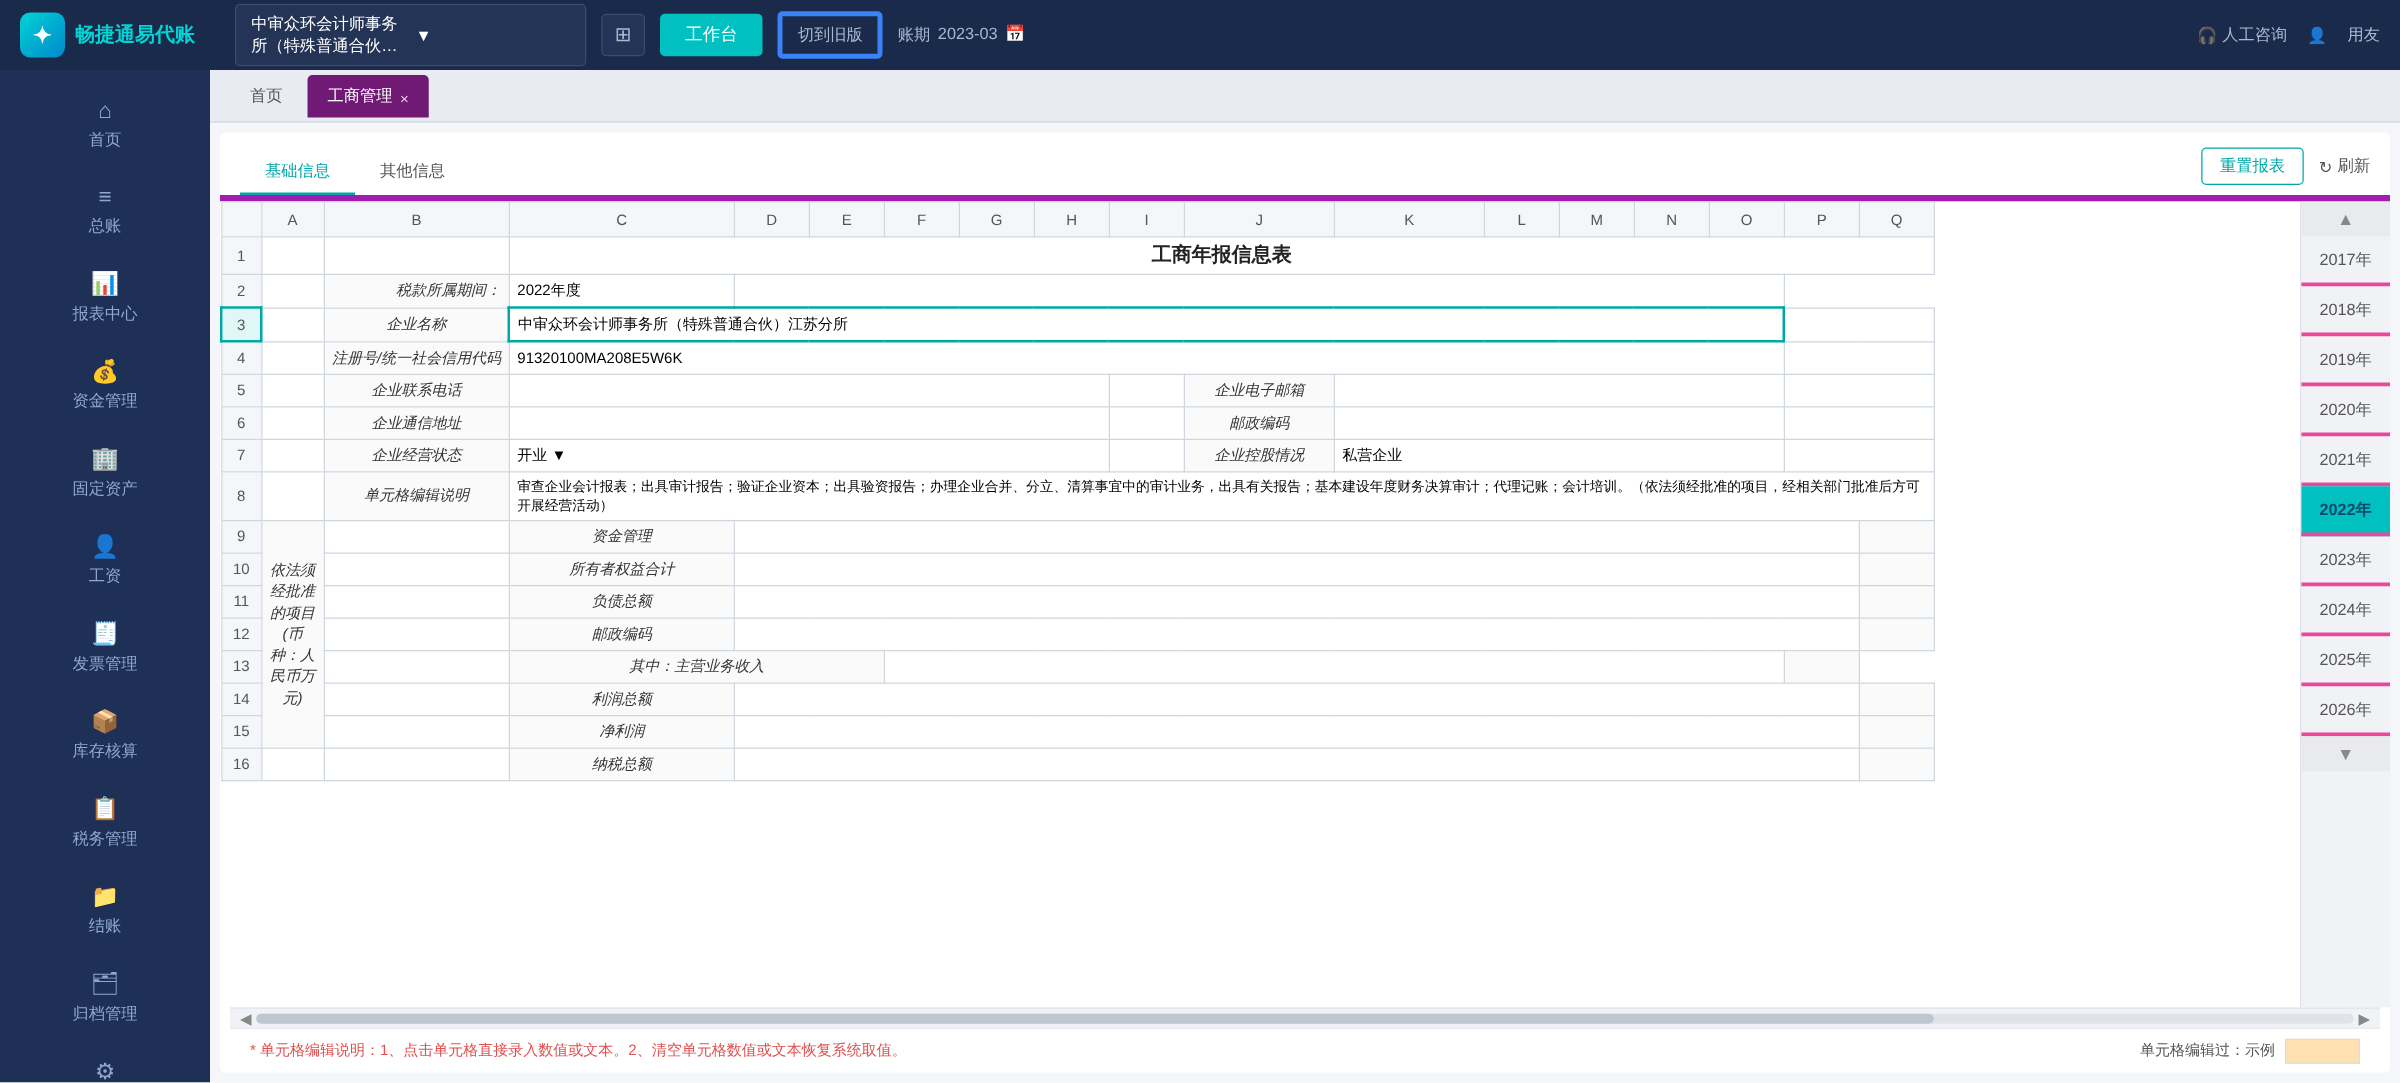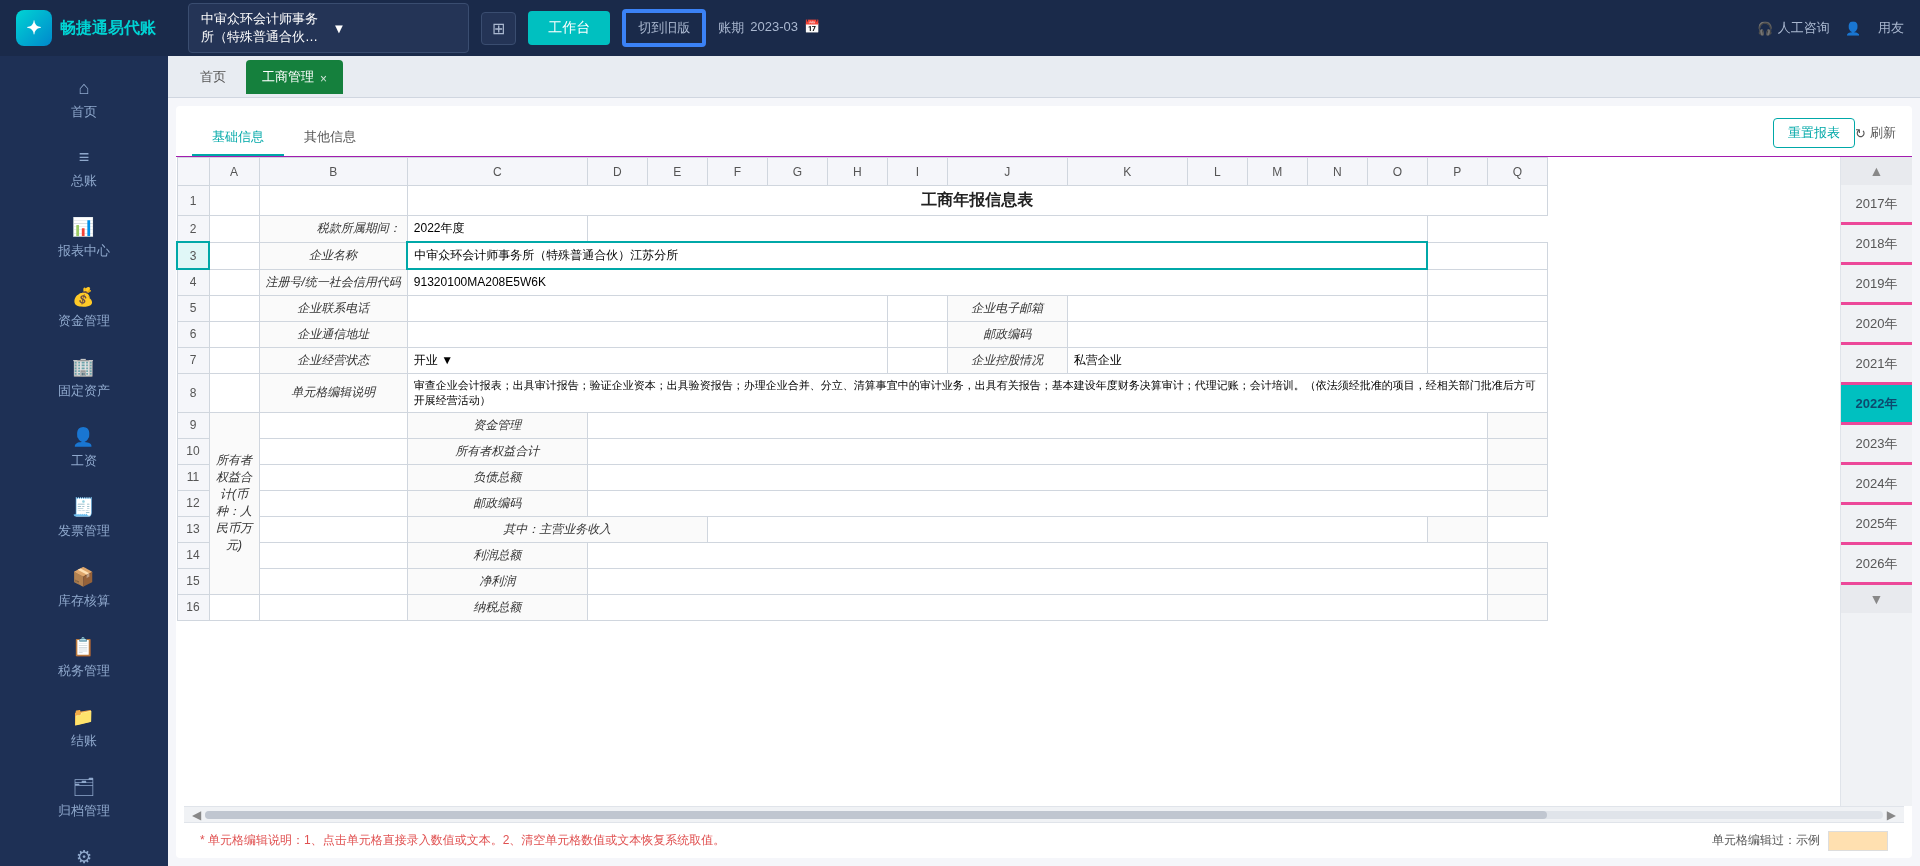--- a/index.html
+++ b/index.html
@@ -144,21 +144,21 @@
       padding: 8px 16px;
       border-radius: 4px 4px 0 0;
       cursor: pointer;
       font-size: 13px;
       display: flex;
       align-items: center;
       gap: 6px;
     }
     .tab-item.home { color: #555; background: transparent; }
     .tab-item.active {
-      background: #15803d;
+      background: #701a75;
       color: white;
       align-items: flex-end;
     }
     .tab-close { cursor: pointer; font-size: 12px; opacity: 0.8; }
 
     
     .inner-content {
       flex: 1;
       display: flex;
       flex-direction: column;
@@ -166,41 +166,41 @@
       margin: 8px;
       border-radius: 4px;
       overflow: hidden;
     }
 
     
     .sub-tabs {
       display: flex;
       align-items: center;
       padding: 12px 16px 0;
-      border-bottom: 1px solid #a21caf;
+      border-bottom: 5px solid #a21caf;
       gap: 0;
       position: relative;
     }
     .sub-tab {
       padding: 8px 20px;
       cursor: pointer;
       font-size: 13px;
       color: #555;
       border-bottom: 2px solid transparent;
       margin-bottom: -1px;
     }
     .sub-tab.active {
       color: #00a8a8;
       border-bottom: 2px solid #00a8a8;
     }
     .sub-tabs-actions {
       margin-left: auto;
       display: flex;
       align-items: center;
-      gap: 0;
+      gap: 12px;
       padding-bottom: 8px;
     }
     .reset-btn {
       border: 1px solid #00a8a8;
       color: #00a8a8;
       background: transparent;
       border-radius: 4px;
       padding: 5px 14px;
       cursor: pointer;
       font-size: 13px;
@@ -578,21 +578,21 @@
 
               <tr>
                 <td class="row-num">8</td>
                 <td></td>
                 <td class="cell-label">单元格编辑说明</td>
                 <td colspan="15" style="font-size:11px;white-space:normal">审查企业会计报表；出具审计报告；验证企业资本；出具验资报告；办理企业合并、分立、清算事宜中的审计业务，出具有关报告；基本建设年度财务决算审计；代理记账；会计培训。（依法须经批准的项目，经相关部门批准后方可开展经营活动）</td>
               </tr>
 
               <tr>
                 <td class="row-num">9</td>
-                <td rowspan="7" class="cell-label" style="text-align:center;vertical-align:middle;white-space:normal;font-size:12px">所有者权益合计(币种：人民币万元)</td>
+                <td rowspan="7" class="cell-label" style="text-align:center;vertical-align:middle;white-space:normal;font-size:12px">依法须经批准的项目(币种：人民币万元)</td>
                 <td></td>
                 <td class="cell-label">资金管理</td>
                 <td colspan="13"></td>
                 <td style="width:10px;background:#fafafa"></td>
               </tr>
 
               <tr>
                 <td class="row-num">10</td>
                 <td></td>
                 <td class="cell-label">所有者权益合计</td>

